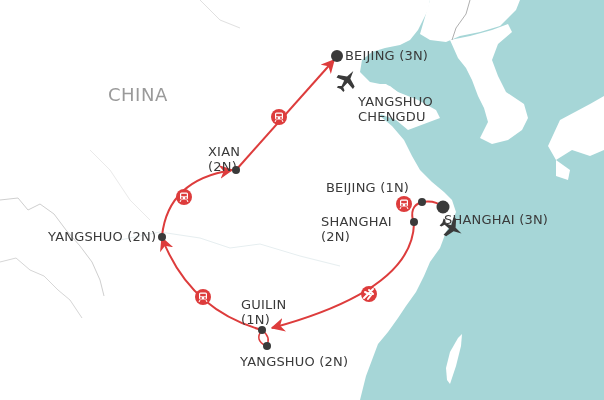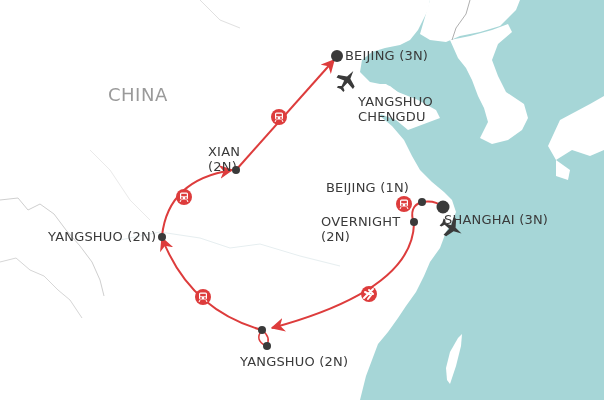--- a/index.html
+++ b/index.html
@@ -121,24 +121,28 @@
     <div>CHENGDU</div>
   </div>
 
   <div class="label" style="left:198px; top:144px;margin-left:10px;">
     <div>XIAN</div>
     <div>(2N)</div>
   </div>
 
   <div class="label" style="left:48px; top:229px;">YANGSHUO (2N)</div>
 
+  <div class="label" style="left:241px; top:297px;">
+    <div>GUILIN</div>
+    <div>(1N)</div>
+  </div>
 
   <div class="label" style="left:240px; top:354px;">YANGSHUO (2N)</div>
 
   <div class="label" style="left:321px; top:214px;">
-    <div>OVERNIGHT</div>
+    <div>SHANGHAI</div>
     <div>(2N)</div>
   </div>
 
   <div class="label" style="left:326px; top:180px;">BEIJING (1N)</div>
 
   <div class="label" style="left:444px; top:180px;margin-top:32px;">SHANGHAI (3N)</div>
 </div>
 
 </body></html>

